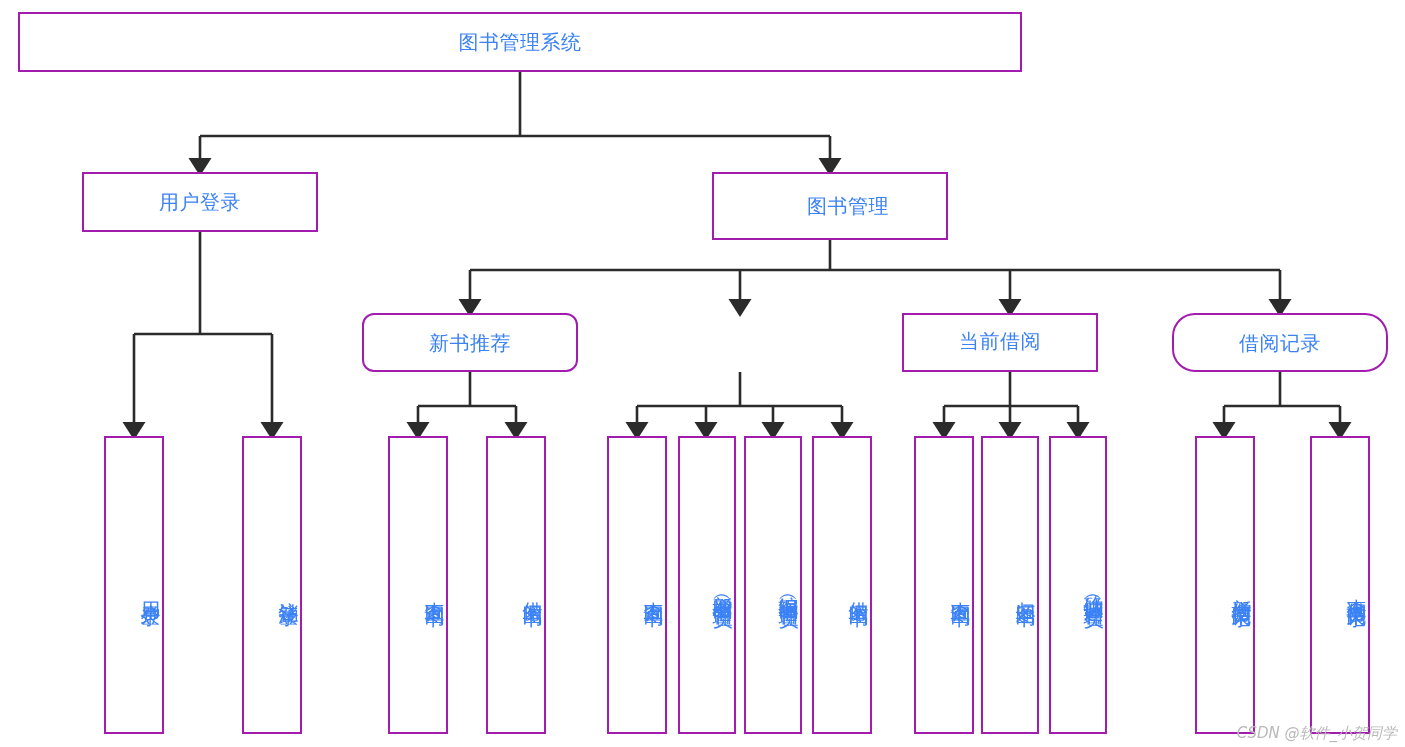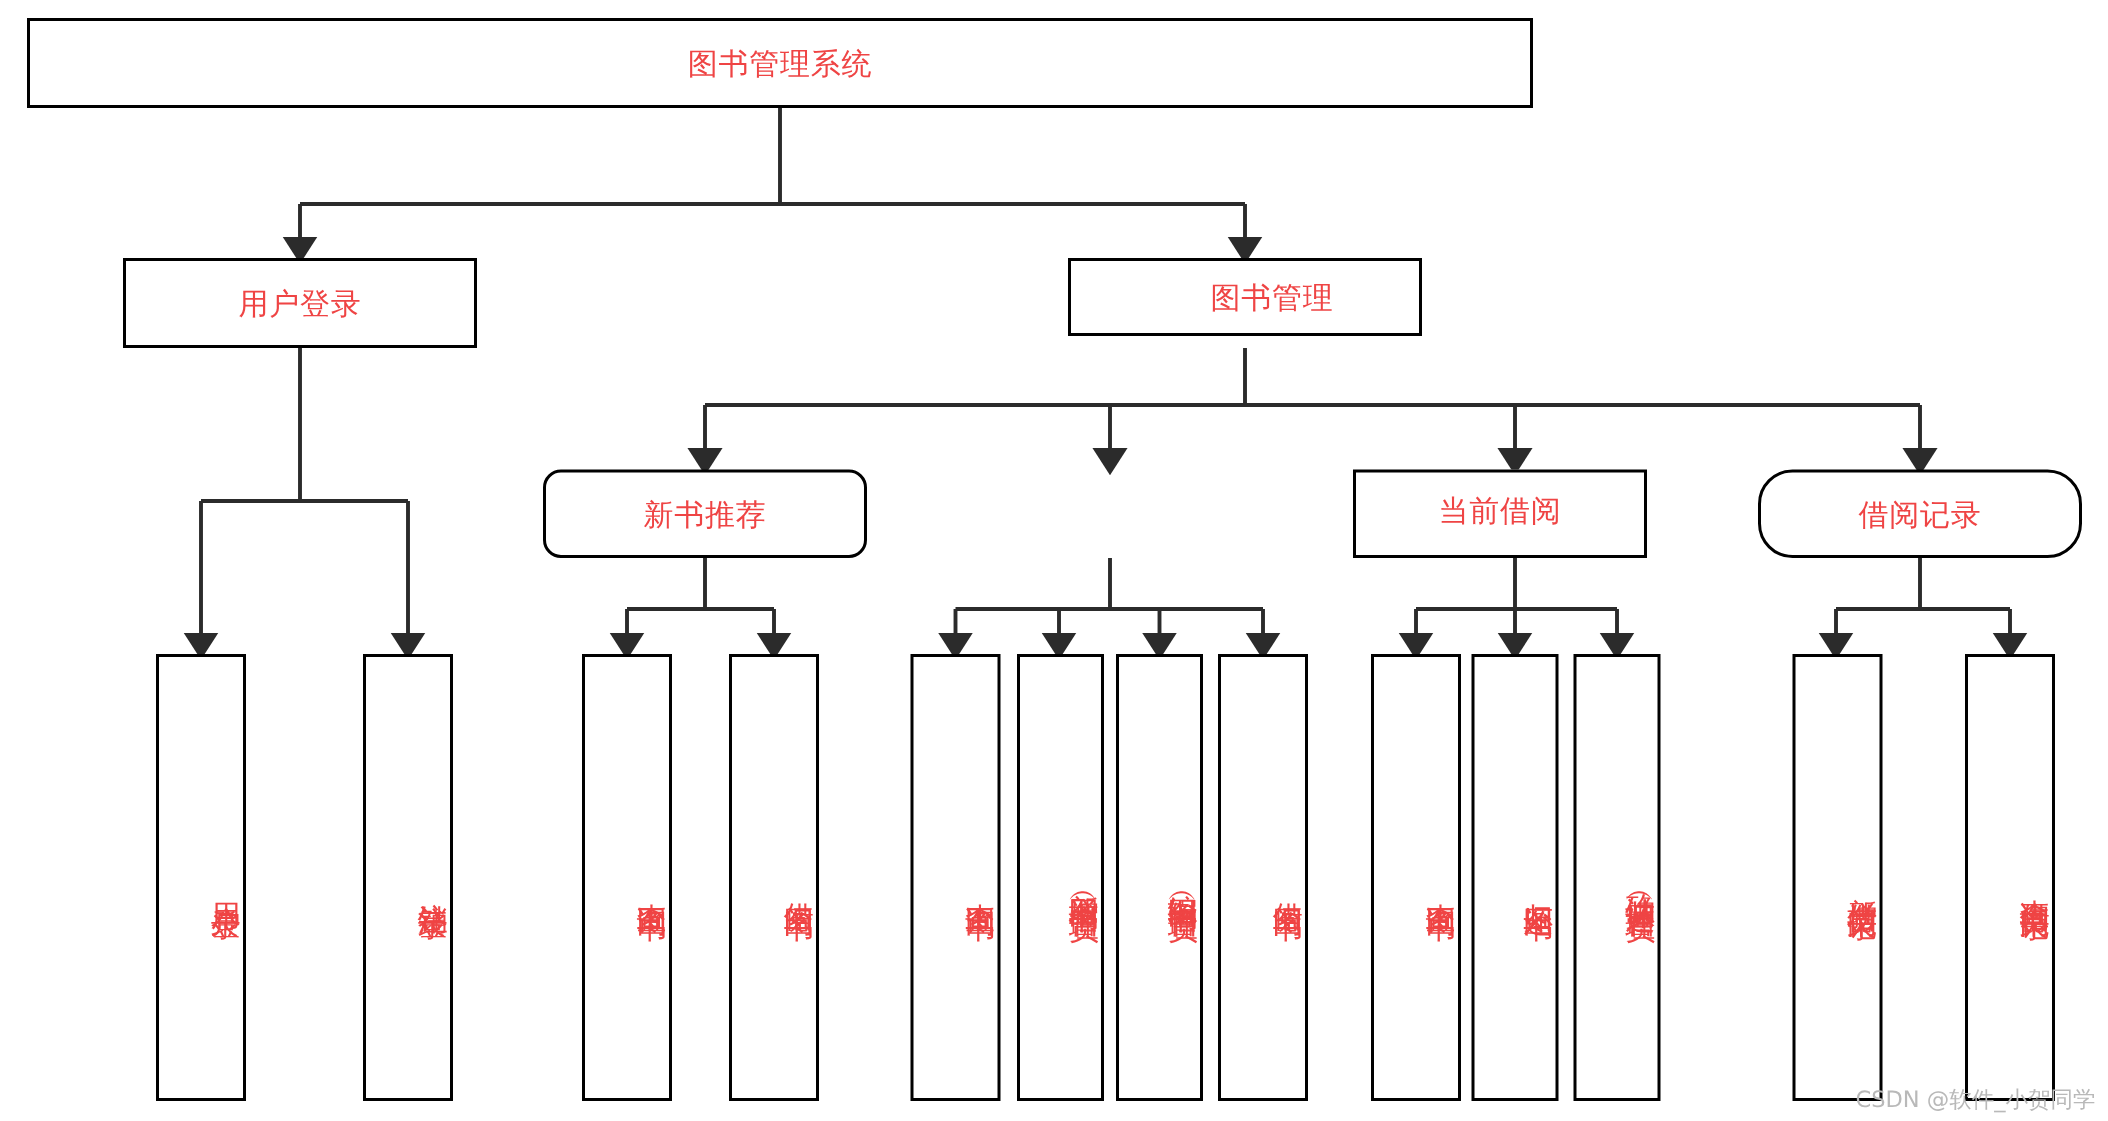--- a/index.html
+++ b/index.html
@@ -19,26 +19,26 @@
     position: absolute;
     left: 0;
     top: 0;
     width: 1405px;
     height: 747px;
     pointer-events: none;
   }
   .node {
     position: absolute;
     box-sizing: border-box;
-    border: 2px solid #000000;
+    border: 2px solid #a21caf;
     background: #ffffff;
     display: flex;
     align-items: center;
     justify-content: center;
-    color: #ef4444;
+    color: #3b82f6;
     letter-spacing: 0.5px;
   }
   .node.h {
     
     font-size: 20px;
     line-height: 1.1;
   }
   .node.v {
     
     writing-mode: vertical-rl;
@@ -60,20 +60,21 @@
     letter-spacing: 2px;
   }
   #watermark {
     position: absolute;
     right: 8px;
     bottom: 4px;
     font-size: 15px;
     color: #b9b9b9;
     font-family: "DejaVu Sans", "Liberation Sans", sans-serif;
     white-space: nowrap;
+    font-style: italic;
   }
 </style>
 </head>
 <body>
 
 <div id="diagram-root">
 
   <svg id="edges-layer" viewBox="0 0 1405 747" width="1405" height="747" xmlns="http://www.w3.org/2000/svg">
     <defs>
       <marker id="arrowhead" markerWidth="9" markerHeight="9" refX="3.2" refY="4.5" orient="auto" markerUnits="strokeWidth">
@@ -124,21 +125,21 @@
     </g>
   </svg>
 
   <div class="node h" style="left:18px; top:12px; width:1004px; height:60px;">
     <span class="node-label">图书管理系统</span>
   </div>
 
   <div class="node h" style="left:82px; top:172px; width:236px; height:60px;">
     <span class="node-label">用户登录</span>
   </div>
-  <div class="node h" style="left:712px; top:172px; width:236px; height:52px;padding-left:36px;">
+  <div class="node h" style="left:712px; top:172px; width:236px; height:68px;padding-left:36px;">
     <span class="node-label">图书管理</span>
   </div>
 
   <div class="node h" style="left:362px; top:313px; width:216px; height:59px;border-radius:12px;">
     <span class="node-label">新书推荐</span>
   </div>
   <div class="node h" style="left:902px; top:313px; width:196px; height:59px;font-family:Liberation Mono, monospace;">
     <span class="node-label">当前借阅</span>
   </div>
   <div class="node h" style="left:1172px; top:313px; width:216px; height:59px;border-radius:23px;">

